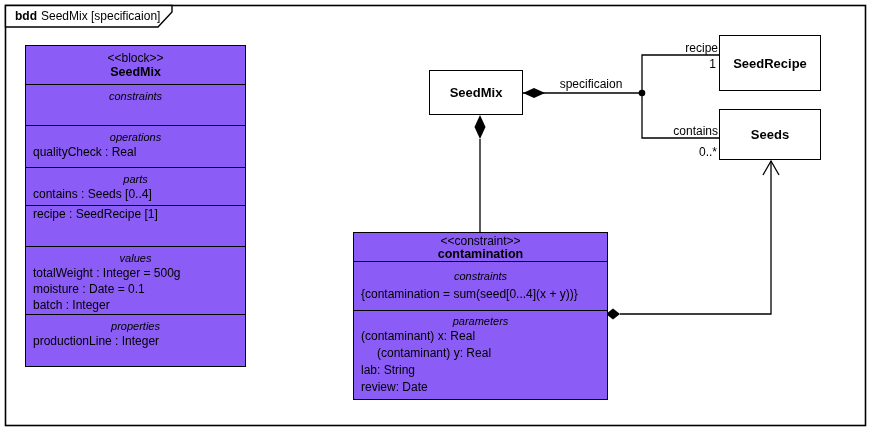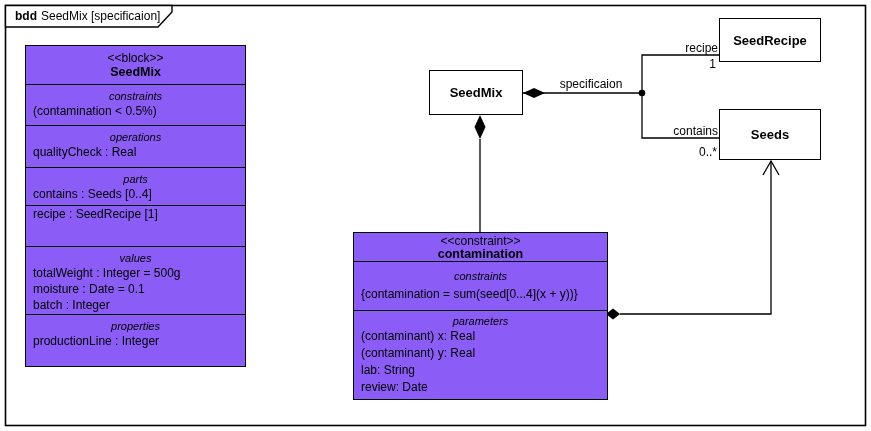--- a/index.html
+++ b/index.html
@@ -82,21 +82,21 @@
     z-index: 2;
     font-size: 12px;
     white-space: nowrap;
   }
   .right { text-align: right; }
   .center { text-align: center; }
 
   
   #seedmix-def   { left: 25px;  top: 45px;  width: 219px; }
   #seedmix-node  { left: 429px; top: 70px;  width: 94px;  height: 45px; }
-  #seedrecipe-node { left: 719px; top: 18px; width: 102px; height: 44px; }
+  #seedrecipe-node { left: 719px; top: 35px; width: 102px; height: 56px; }
   #seeds-node    { left: 719px; top: 109px; width: 102px; height: 51px; }
   #constraint-def { left: 353px; top: 232px; width: 253px; }
 
   #assoc-label    { left: 541px; top: 77px;  width: 100px; }
   #recipe-label   { left: 658px; top: 41px;  width: 60px; }
   #recipe-mult    { left: 686px; top: 57px;  width: 30px; }
   #contains-label { left: 648px; top: 124px; width: 70px; }
   #contains-mult  { left: 687px; top: 145px; width: 30px; }
 </style>
 </head>
@@ -140,21 +140,20 @@
     <span class="kw">bdd</span><span class="ttl">SeedMix [specificaion]</span>
   </div>
 
   <div id="seedmix-def" class="defblock">
     <div class="comp" style="height:38px">
       <div class="stereo">&lt;&lt;block&gt;&gt;</div>
       <div class="bname">SeedMix</div>
     </div>
     <div class="comp" style="height:41px">
       <div class="clabel">constraints</div>
-      <div class="cline">(contamination &lt; 0.5%)</div>
     </div>
     <div class="comp" style="height:42px">
       <div class="clabel">operations</div>
       <div class="cline">qualityCheck : Real</div>
     </div>
     <div class="comp" style="height:38px">
       <div class="clabel">parts</div>
       <div class="cline">contains : Seeds [0..4]</div>
     </div>
     <div class="comp" style="height:41px">
@@ -187,21 +186,21 @@
       <div class="stereo" style="padding-top:2px; line-height:13px;">&lt;&lt;constraint&gt;&gt;</div>
       <div class="bname" style="line-height:13px;">contamination</div>
     </div>
     <div class="comp" style="height:49px">
       <div class="clabel" style="padding-top:8px;">constraints</div>
       <div class="cline" style="padding-top:3px;">{contamination = sum(seed[0...4](x + y))}</div>
     </div>
     <div class="comp" style="height:89px">
       <div class="clabel" style="padding-top:4px;">parameters</div>
       <div class="cline" style="line-height:17px;">(contaminant) x: Real</div>
-      <div class="cline" style="line-height:17px;">(contaminant) y: Real</div>
+      <div class="cline" style="line-height:17px;margin-left:16px;">(contaminant) y: Real</div>
       <div class="cline" style="line-height:17px;">lab: String</div>
       <div class="cline" style="line-height:17px;">review: Date</div>
     </div>
   </div>
 
   <div id="assoc-label" class="elabel center">specificaion</div>
   <div id="recipe-label" class="elabel right">recipe</div>
   <div id="recipe-mult" class="elabel right">1</div>
   <div id="contains-label" class="elabel right">contains</div>
   <div id="contains-mult" class="elabel right">0..*</div>

